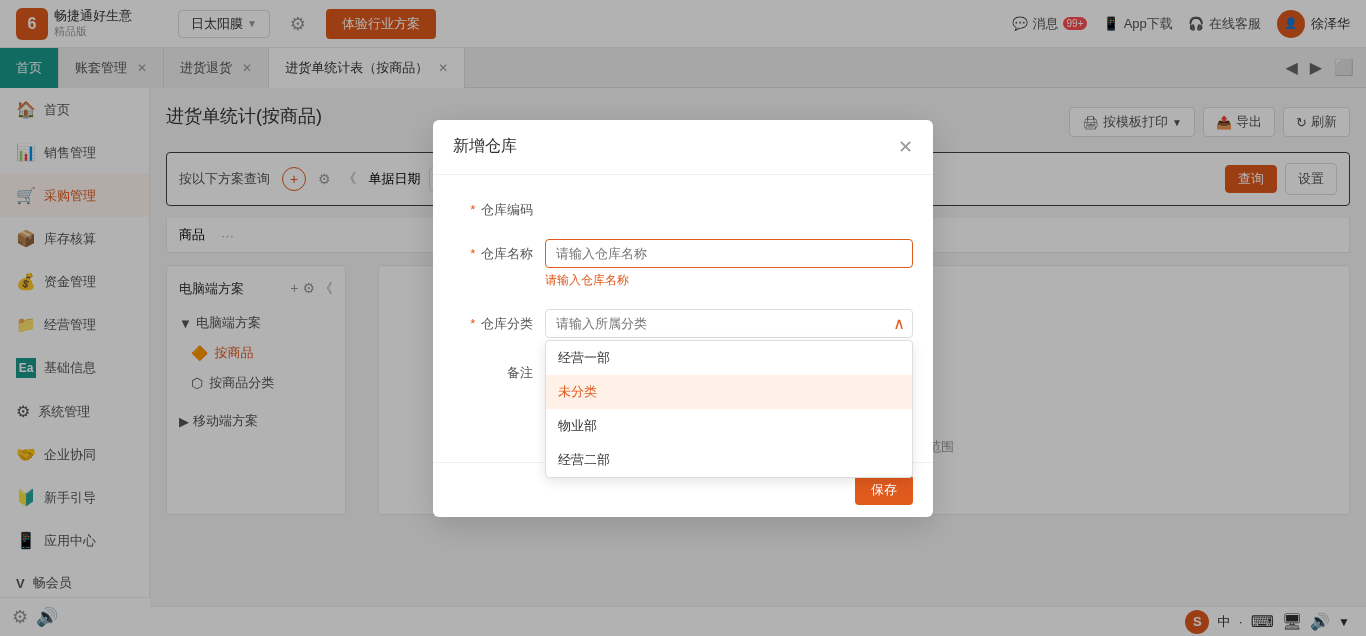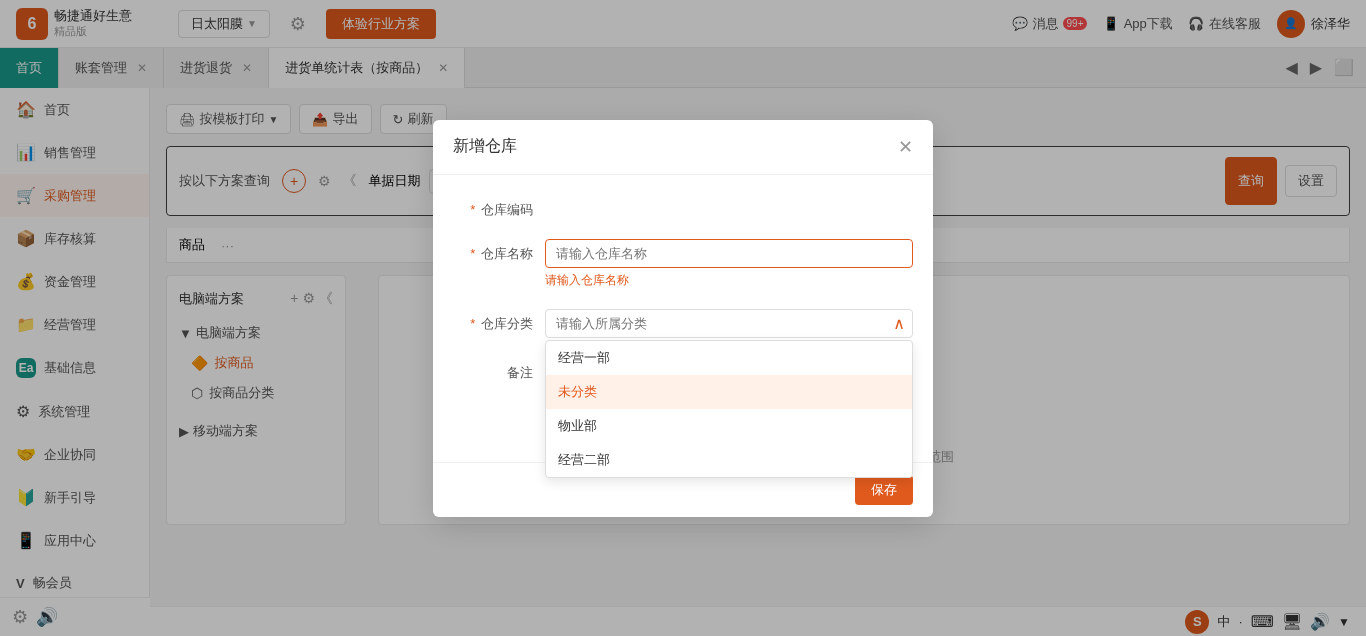--- a/index.html
+++ b/index.html
@@ -392,21 +392,21 @@
     </div>
     <div class="sidebar-item">
       <span class="sidebar-icon">💰</span>
       <span>资金管理</span>
     </div>
     <div class="sidebar-item">
       <span class="sidebar-icon">📁</span>
       <span>经营管理</span>
     </div>
     <div class="sidebar-item">
-      <span class="sidebar-icon" style="font-size:12px; font-weight:bold; background:#1a9a8a; color:white; width:20px; height:20px; display:flex; align-items:center; justify-content:center; border-radius:6px;">Ea</span>
+      <span class="sidebar-icon" style="font-size:12px; font-weight:bold; background:#1a9a8a; color:white; width:20px; height:20px; display:flex; align-items:center; justify-content:center; border-radius:0;">Ea</span>
       <span>基础信息</span>
     </div>
     <div class="sidebar-item">
       <span class="sidebar-icon">⚙</span>
       <span>系统管理</span>
     </div>
     <div class="sidebar-item">
       <span class="sidebar-icon">🤝</span>
       <span>企业协同</span>
     </div>
@@ -424,20 +424,21 @@
     </div>
 
     <div style="position:absolute; bottom:0; width:150px; display:flex; align-items:center; padding:8px 12px; gap:8px; border-top:1px solid #eee; background:white;">
       <span style="cursor:pointer; font-size:18px; color:#999;">⚙</span>
       <span style="cursor:pointer; font-size:18px; color:#999;">🔊</span>
     </div>
   </div>
 
   <div class="content-area" style="position:relative;">
     <div style="display:flex; align-items:center; justify-content:space-between; margin-bottom:12px;">
+      <h2 class="page-title">进货单统计(按商品)</h2>
       <div style="display:flex; gap:8px;">
         <div class="toolbar-btn">
           <span>🖨</span>
           <span>按模板打印</span>
           <span style="font-size:10px;">▼</span>
         </div>
         <div class="toolbar-btn">
           <span>📤</span>
           <span>导出</span>
         </div>
@@ -458,21 +459,21 @@
         <span>单据日期</span>
         <input class="filter-input" placeholder="" style="width: 220px;">
       </div>
 
       <div class="query-field">
         <span>付款方式</span>
         <input class="filter-input" style="width: 120px;">
       </div>
 
       <div style="margin-left:auto; display:flex; gap:8px;">
-        <button class="toolbar-btn primary" style="height:48px; align-self:center;">查询</button>
+        <button class="toolbar-btn primary" style="height:28px; align-self:center;">查询</button>
         <button class="toolbar-btn" style="height:32px; align-self:center;">设置</button>
       </div>
     </div>
 
     <div style="display:flex; gap:12px; align-items:center; background:white; padding:8px 12px; border:1px solid #e8e8e8; border-top:none; margin-bottom:12px;">
       <div class="query-field">
         <span>商品</span>
         <span style="font-size:13px; color:#999; margin-left:8px;">···</span>
       </div>
     </div>

